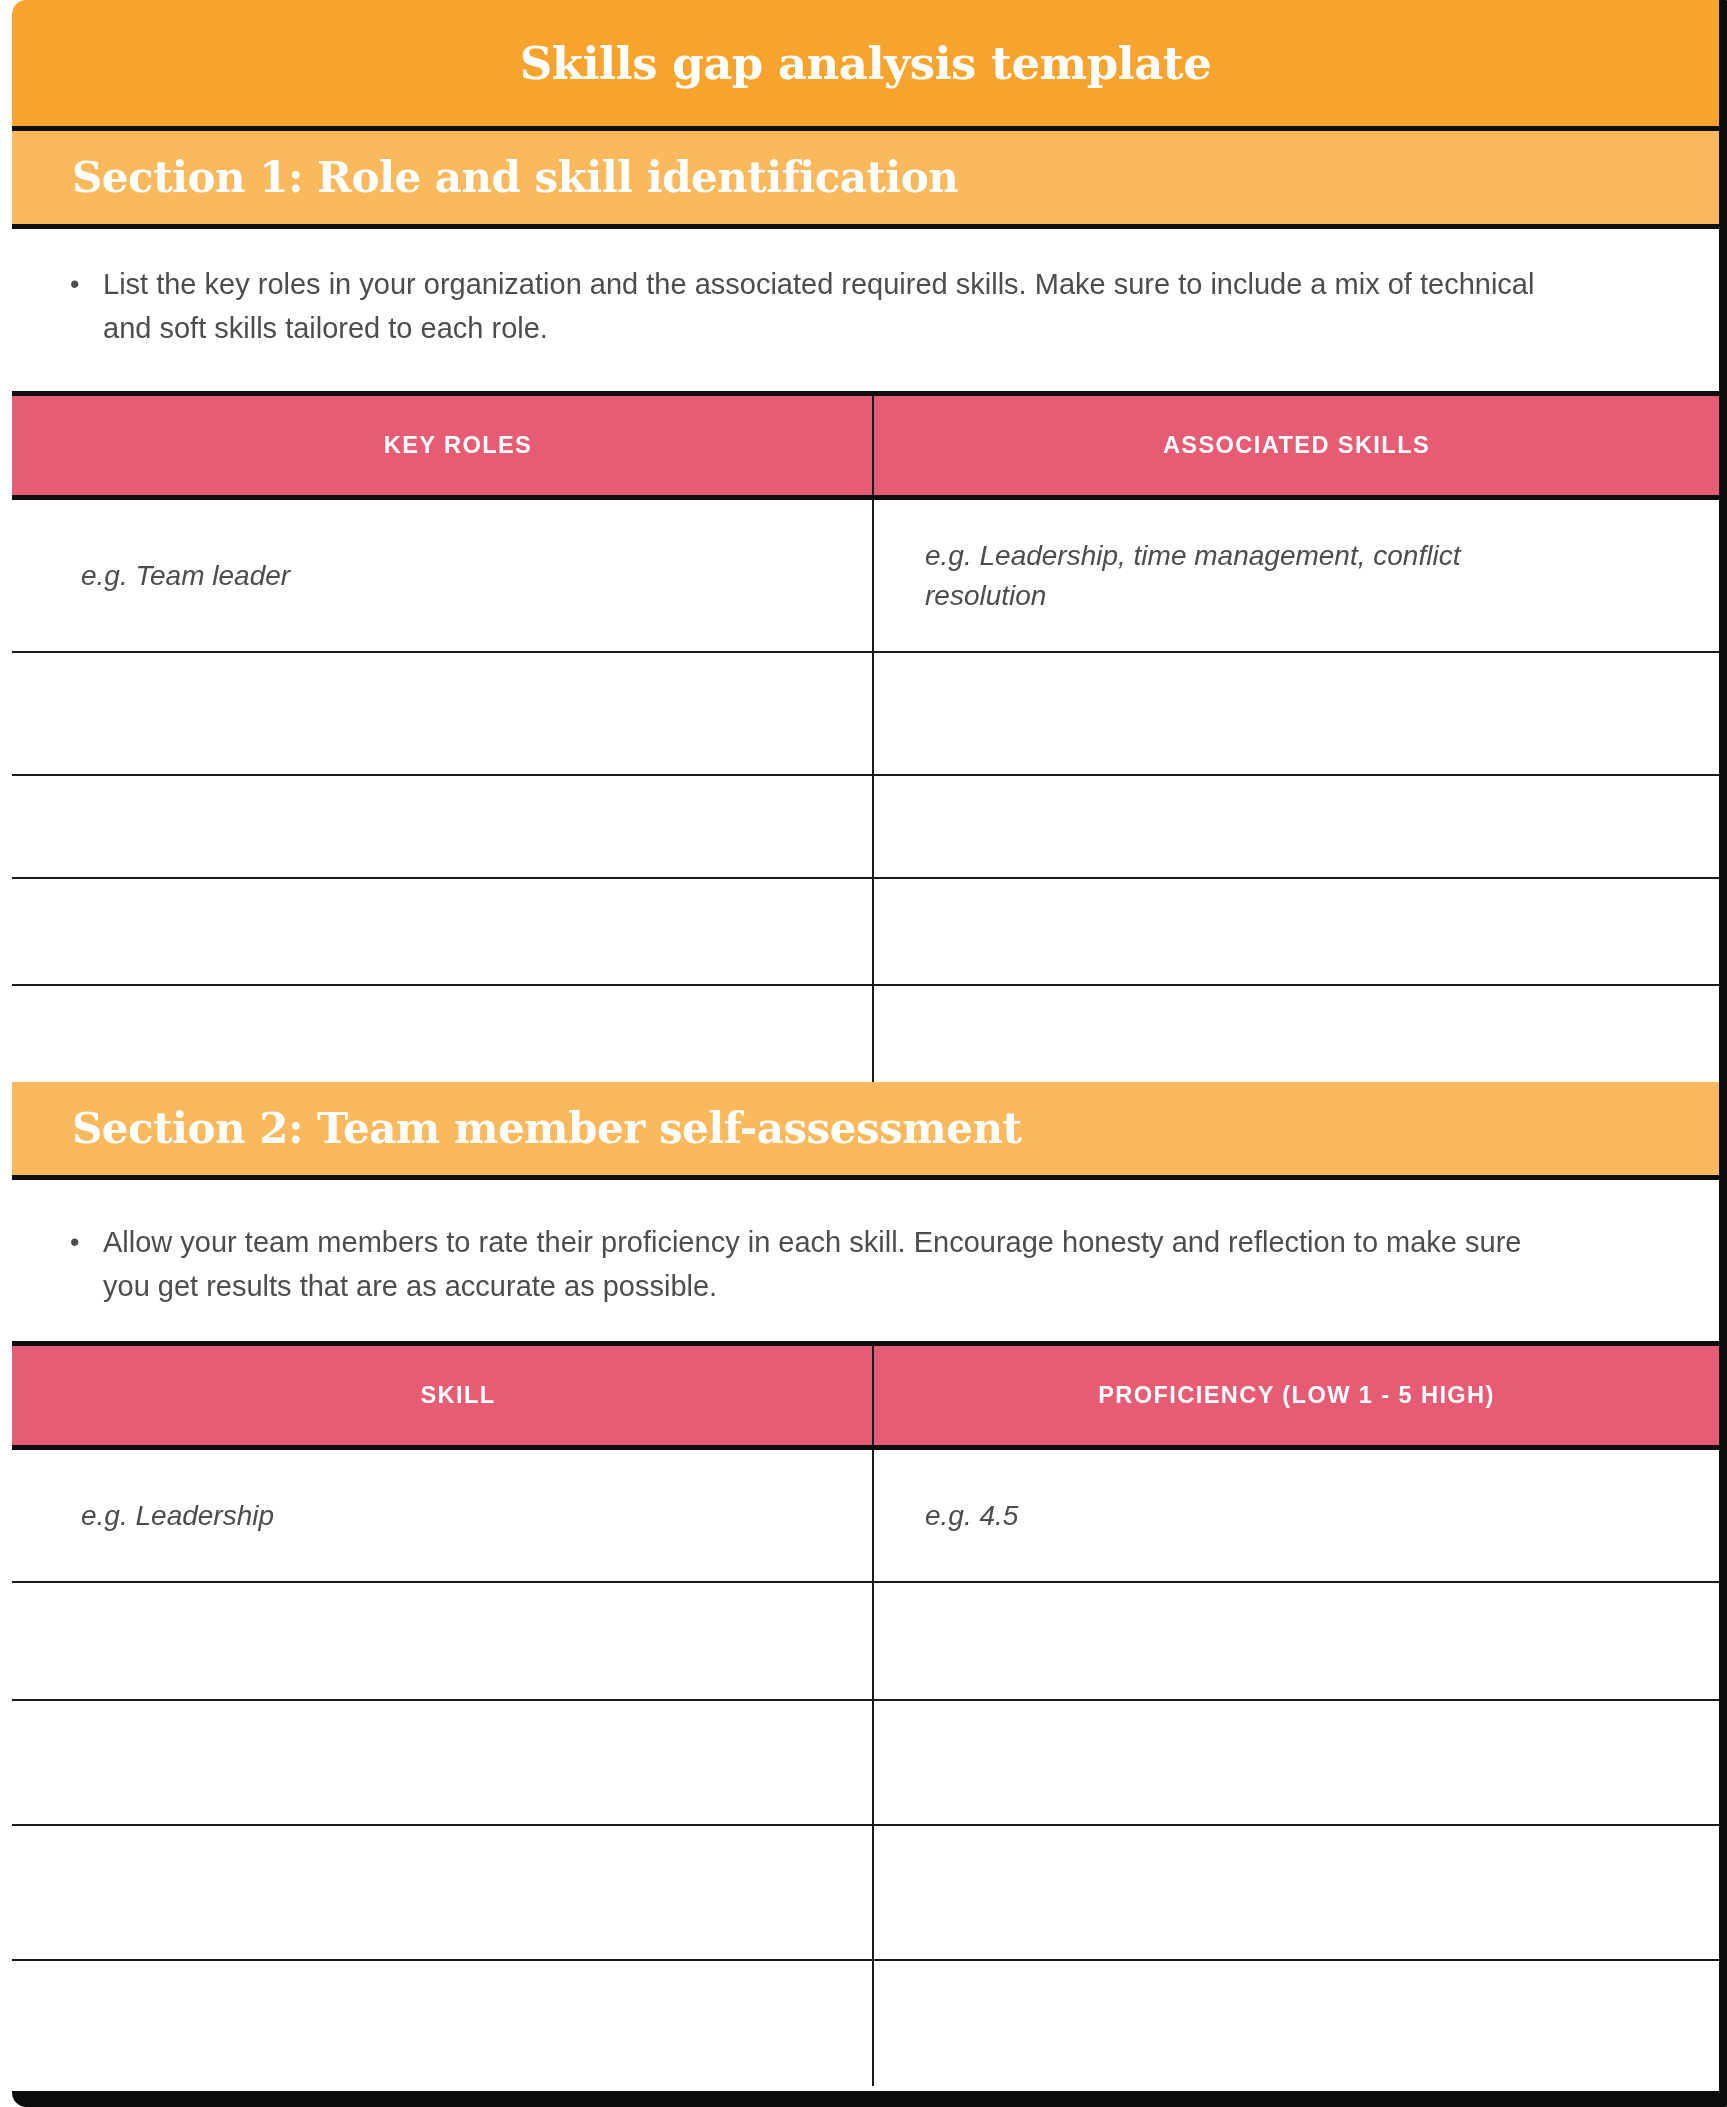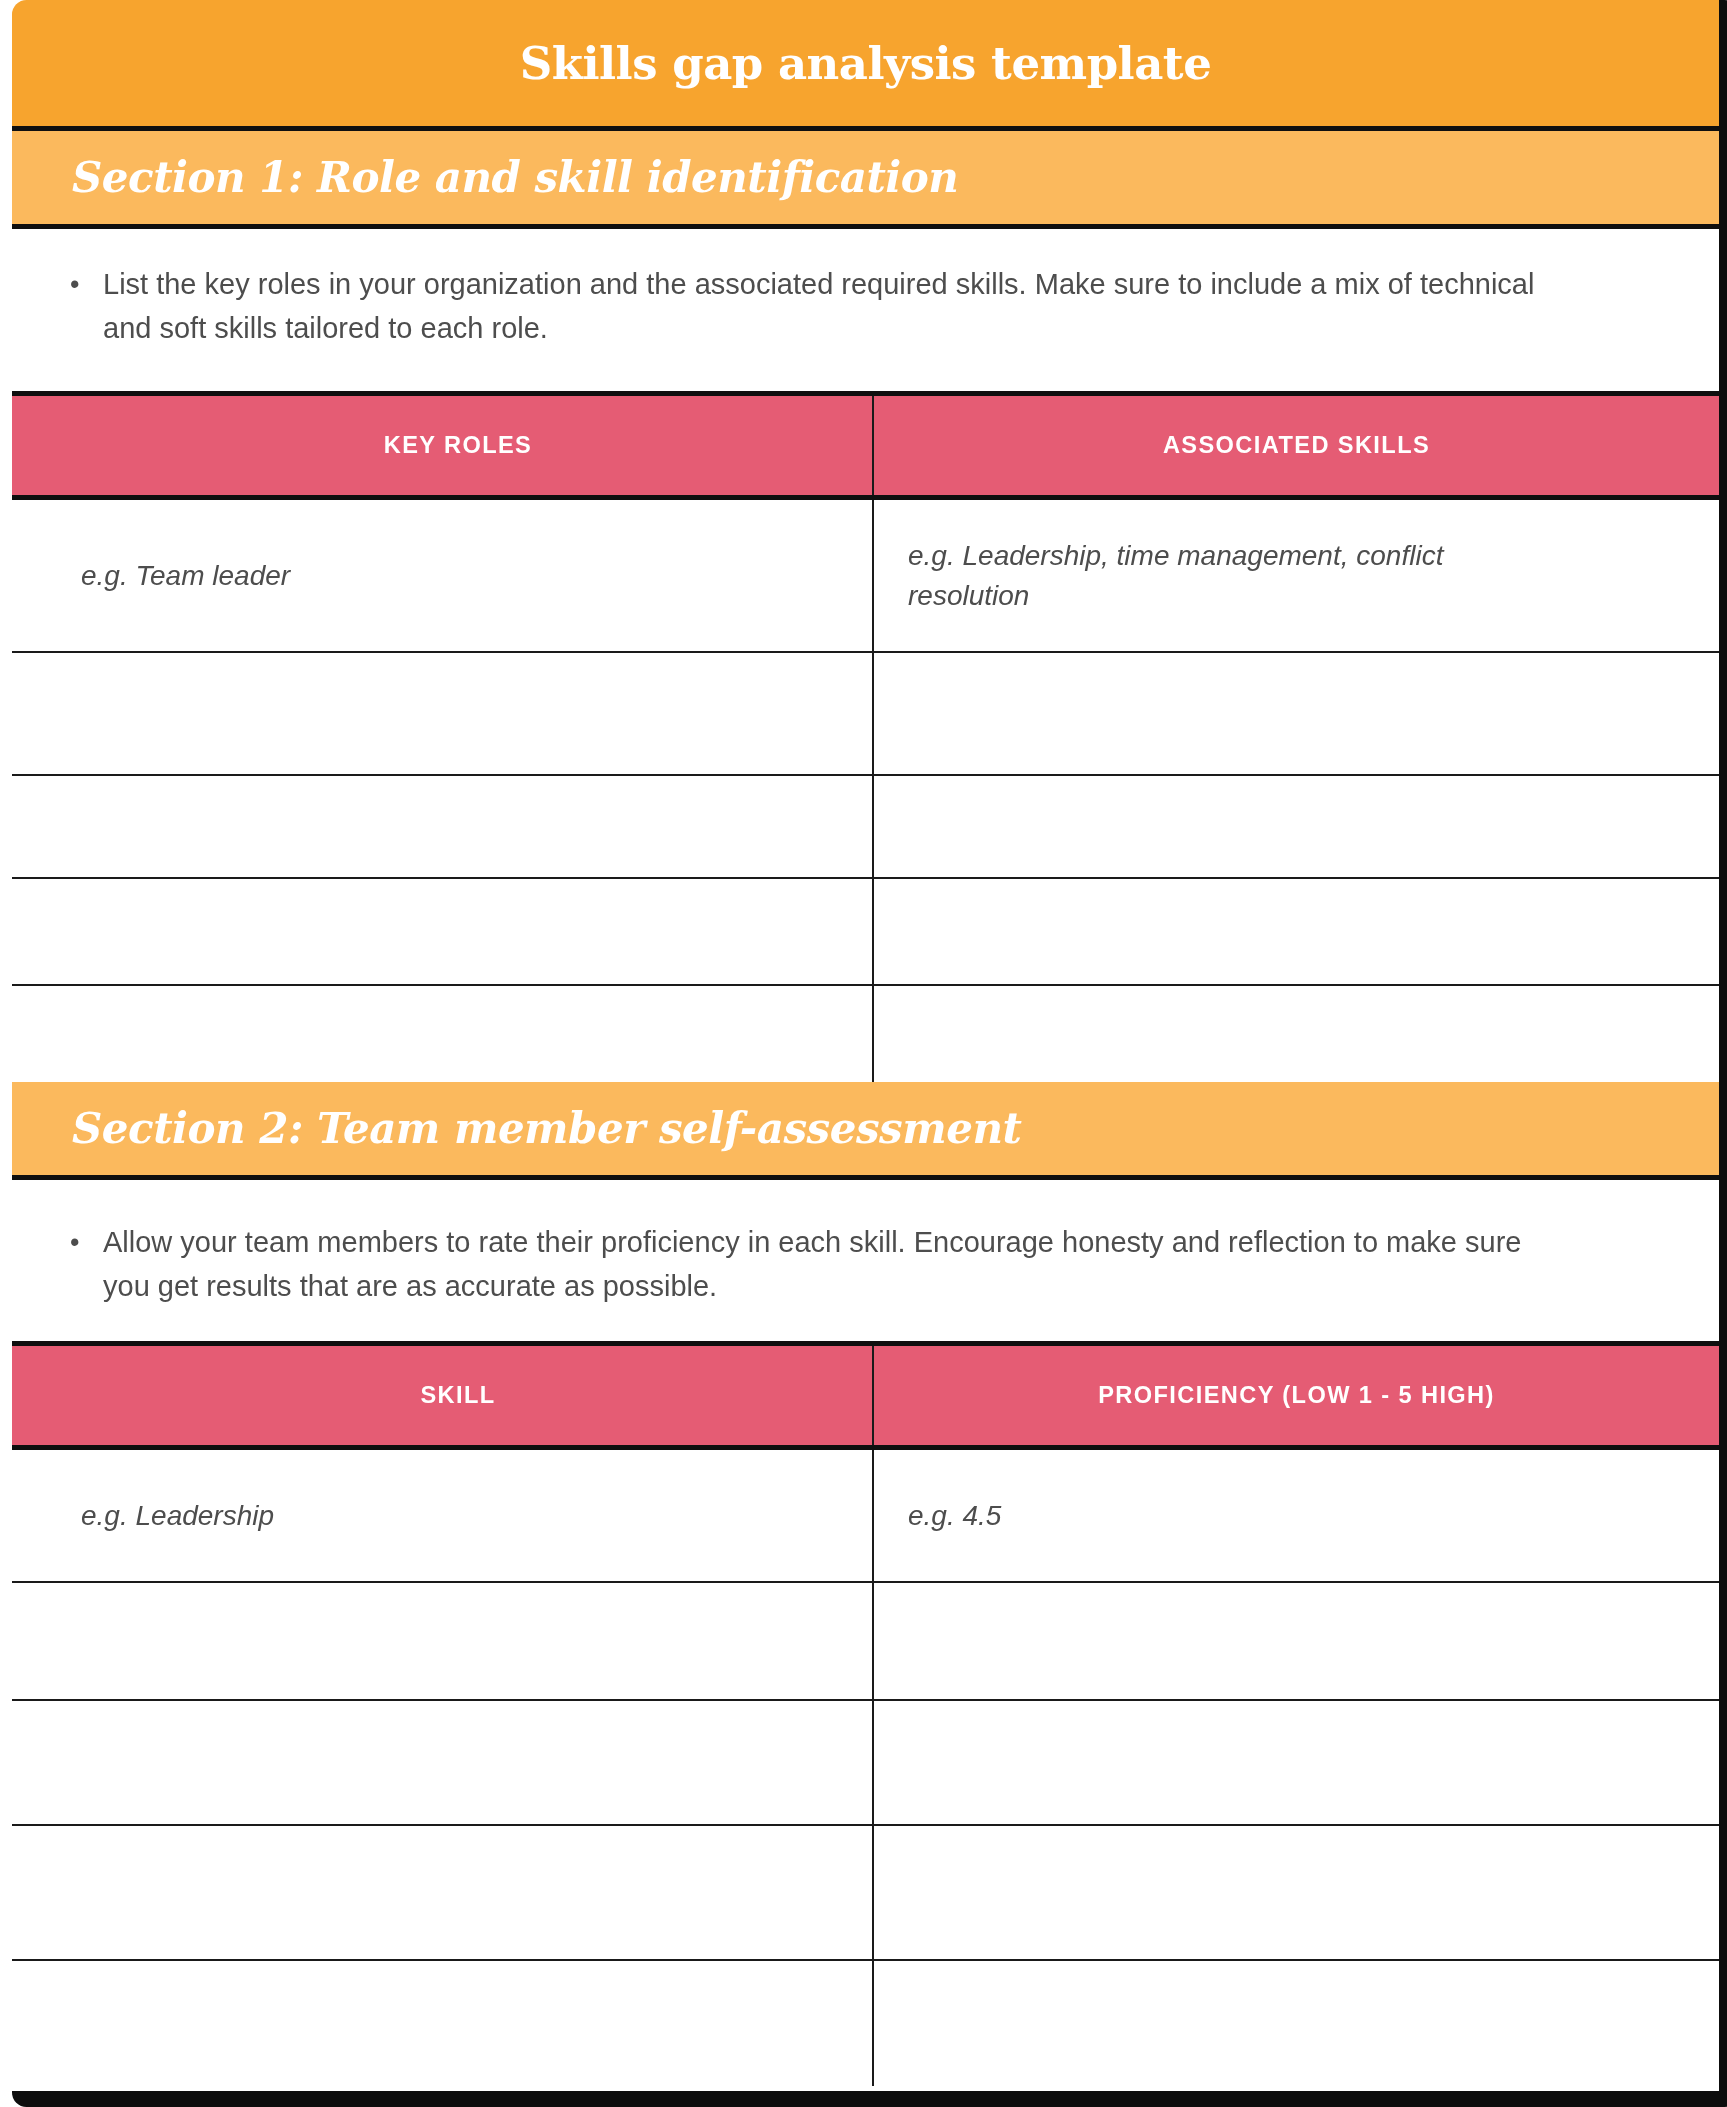--- a/index.html
+++ b/index.html
@@ -36,21 +36,20 @@
     border-bottom: 5.5px solid #0f0f0f;
     display: flex; align-items: center;
     padding-left: 60px;
   }
   .section-bar h2 {
     font-family: "DejaVu Serif", serif;
     font-weight: bold;
     font-size: 42px;
     letter-spacing: -0.5px;
     color: #ffffff;
-    font-style: italic;
   }
 
   
   .note { position: relative; padding: 33px 73px 0 91px; }
   .note-1 { height: 162px; }
   .note-2 { height: 161px; padding-top: 40px; }
   .note p {
     font-size: 29px;
     line-height: 44px;
     color: #4d4d4d;
@@ -77,21 +76,21 @@
     letter-spacing: 1.4px;
   }
   .trow { display: flex; border-bottom: 2.7px solid #1a1a1a; background: #ffffff; }
   .trow.last { border-bottom: none; }
   .col-a { width: 862px; border-right: 2.7px solid #1a1a1a; padding-left: 32px; }
   .col-b { flex: 1; }
   .trow .td {
     display: flex; align-items: center;
     padding-left: 69px; padding-right: 55px;
   }
-  .trow .td.col-b { padding-left: 34px; }
+  .trow .td.col-b { padding-left: 51px; }
   .trow .td p {
     font-style: italic;
     font-size: 28px;
     line-height: 40px;
     color: #4d4d4d;
     max-width: 636px;
   }
 
   
   .t1 .r0 { height: 153px; }

